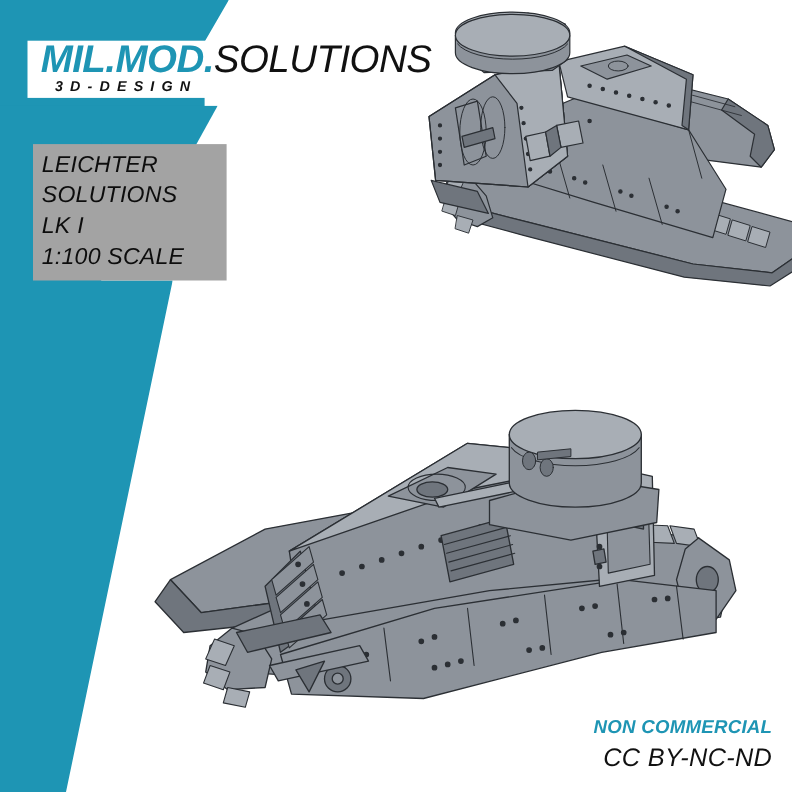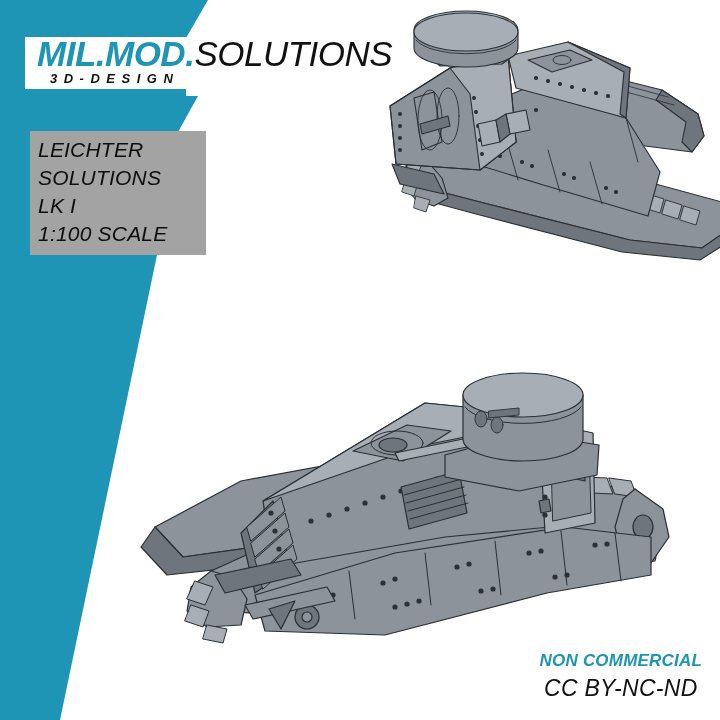--- a/index.html
+++ b/index.html
@@ -90,21 +90,21 @@
     line-height: 28px;
     letter-spacing: 0.2px;
     white-space: nowrap;
   }
 
   
   #licence-block {
     position: absolute;
     right: 18px;
     bottom: 16px;
-    text-align: center;
+    text-align: right;
   }
   #licence-line1 {
     font-size: 17px;
     font-weight: 700;
     font-style: italic;
     color: #1E95B4;
     letter-spacing: 0.2px;
     line-height: 22px;
     white-space: nowrap;
   }

